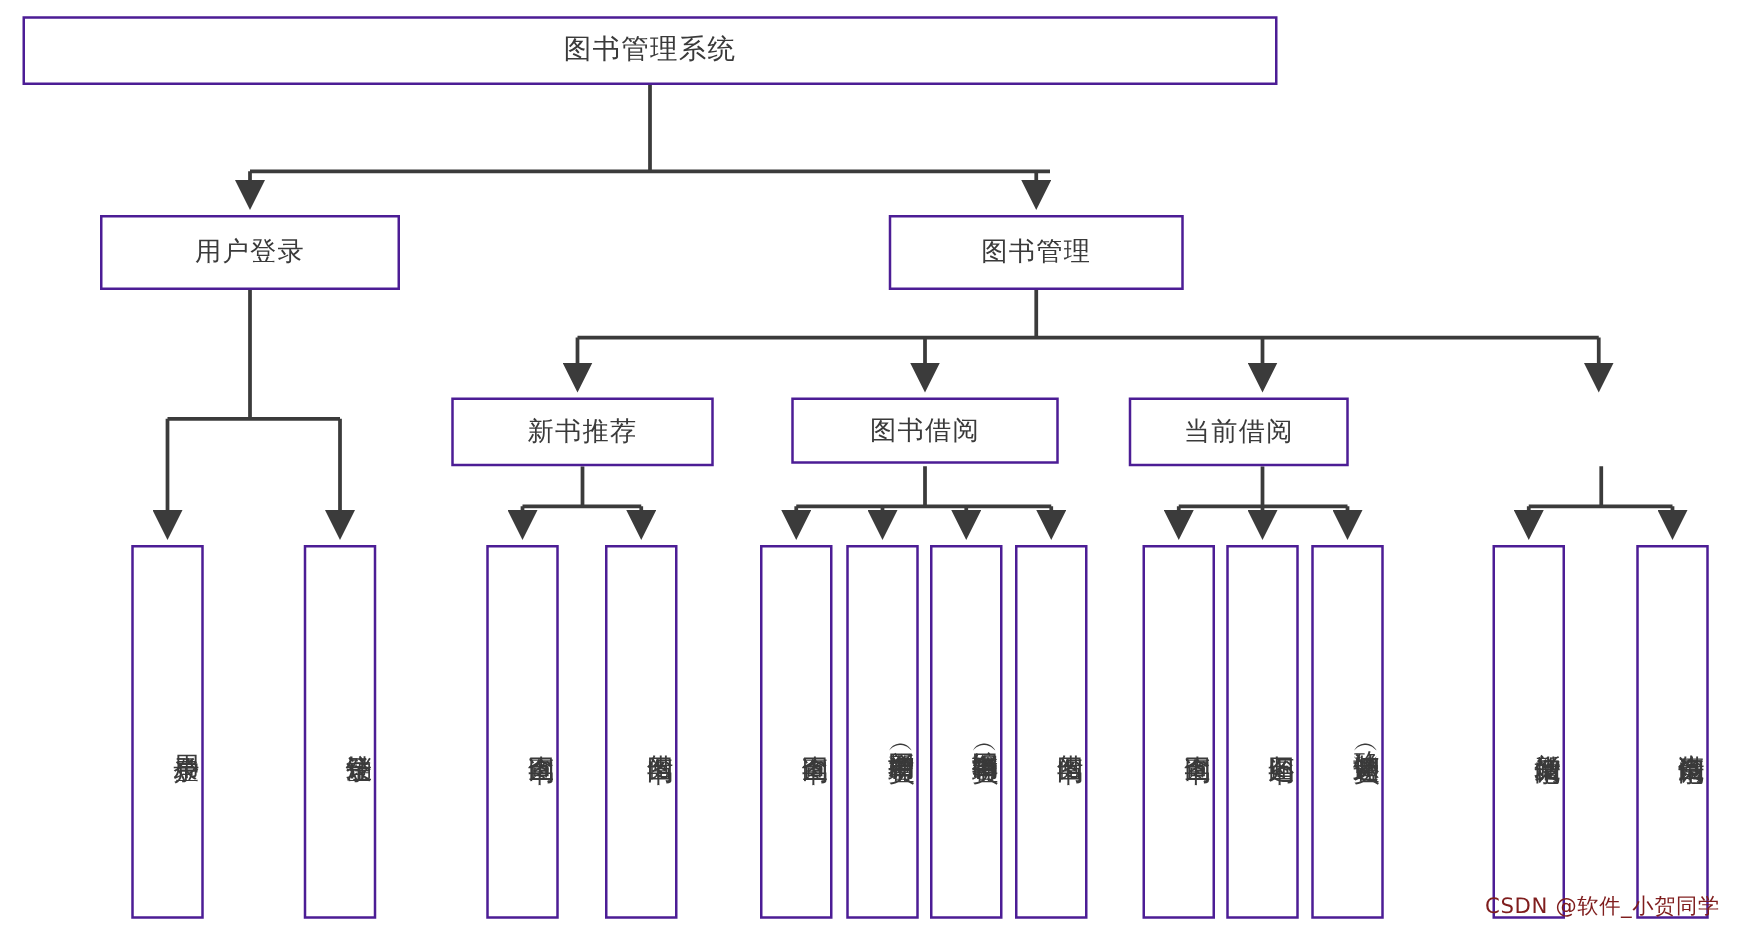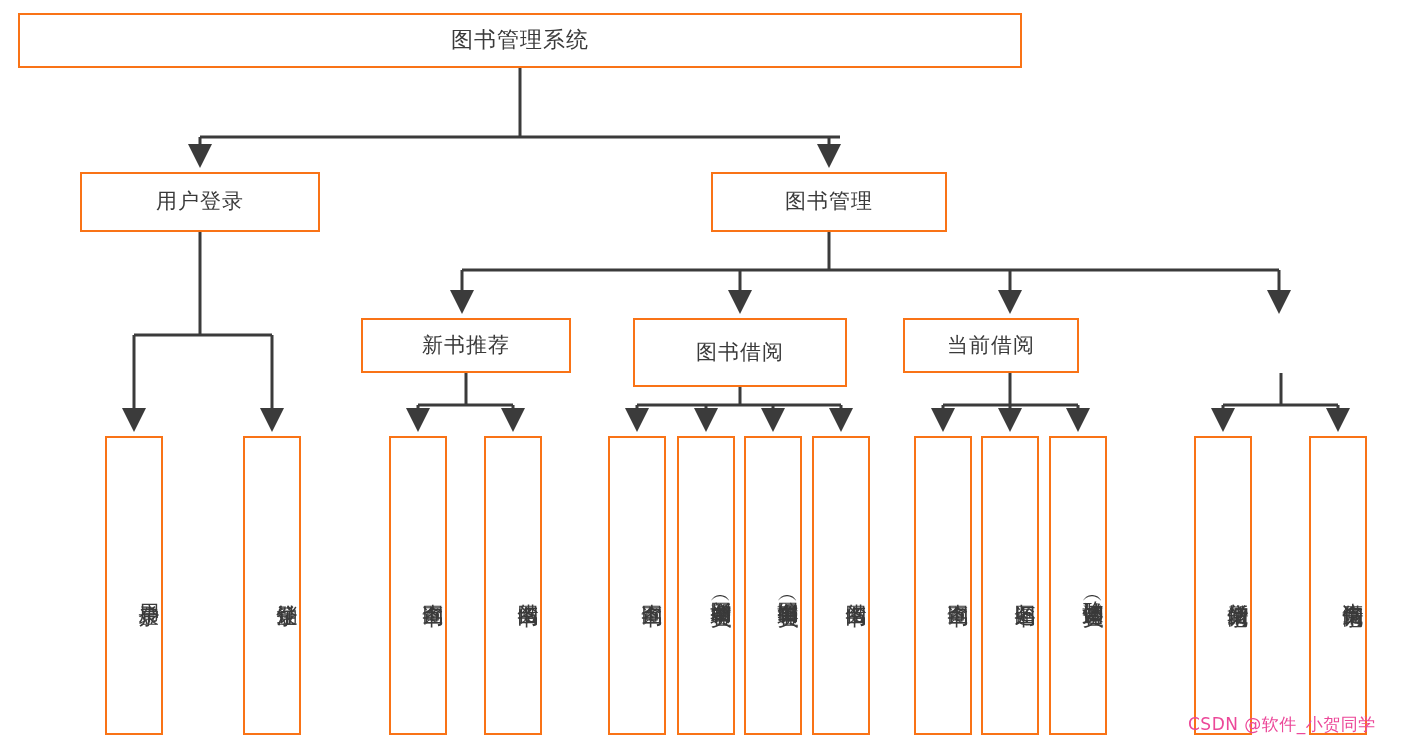--- a/index.html
+++ b/index.html
@@ -24,21 +24,21 @@
     left: 0;
     top: 0;
     width: 1405px;
     height: 747px;
     pointer-events: none;
   }
   .node {
     position: absolute;
     box-sizing: border-box;
     background: #ffffff;
-    border: 2px solid #f97316;
+    border: 2px solid #4c1d95;
     display: flex;
     align-items: center;
     justify-content: center;
     color: #3a3a3a;
   }
   .node.horiz {
     font-size: 21px;
     line-height: 1.2;
     letter-spacing: 1px;
   }
@@ -58,21 +58,21 @@
     white-space: nowrap;
   }
   .node.root {
     font-size: 22px;
   }
   .watermark {
     position: absolute;
     left: 1188px;
     top: 713px;
     font-size: 17px;
-    color: #ec4899;
+    color: #7f1d1d;
     letter-spacing: 0.5px;
     white-space: nowrap;
     font-family: "DejaVu Sans", "Liberation Sans", sans-serif;
   }
 </style>
 </head>
 <body>
 
 <div id="canvas">
 
@@ -133,21 +133,21 @@
   <div class="node horiz" style="left:80px; top:172px; width:240px; height:60px;">
     <span>用户登录</span>
   </div>
   <div class="node horiz" style="left:711px; top:172px; width:236px; height:60px;">
     <span>图书管理</span>
   </div>
 
   <div class="node horiz" style="left:361px; top:318px; width:210px; height:55px;">
     <span>新书推荐</span>
   </div>
-  <div class="node horiz" style="left:633px; top:318px; width:214px; height:69px;">
+  <div class="node horiz" style="left:633px; top:318px; width:214px; height:53px;">
     <span>图书借阅</span>
   </div>
   <div class="node horiz" style="left:903px; top:318px; width:176px; height:55px;">
     <span>当前借阅</span>
   </div>
 
   <div class="node vert" style="left:105px; top:436px; width:58px; height:299px;">
     <span class="vtext">用户登录</span>
   </div>
   <div class="node vert" style="left:243px; top:436px; width:58px; height:299px;">

